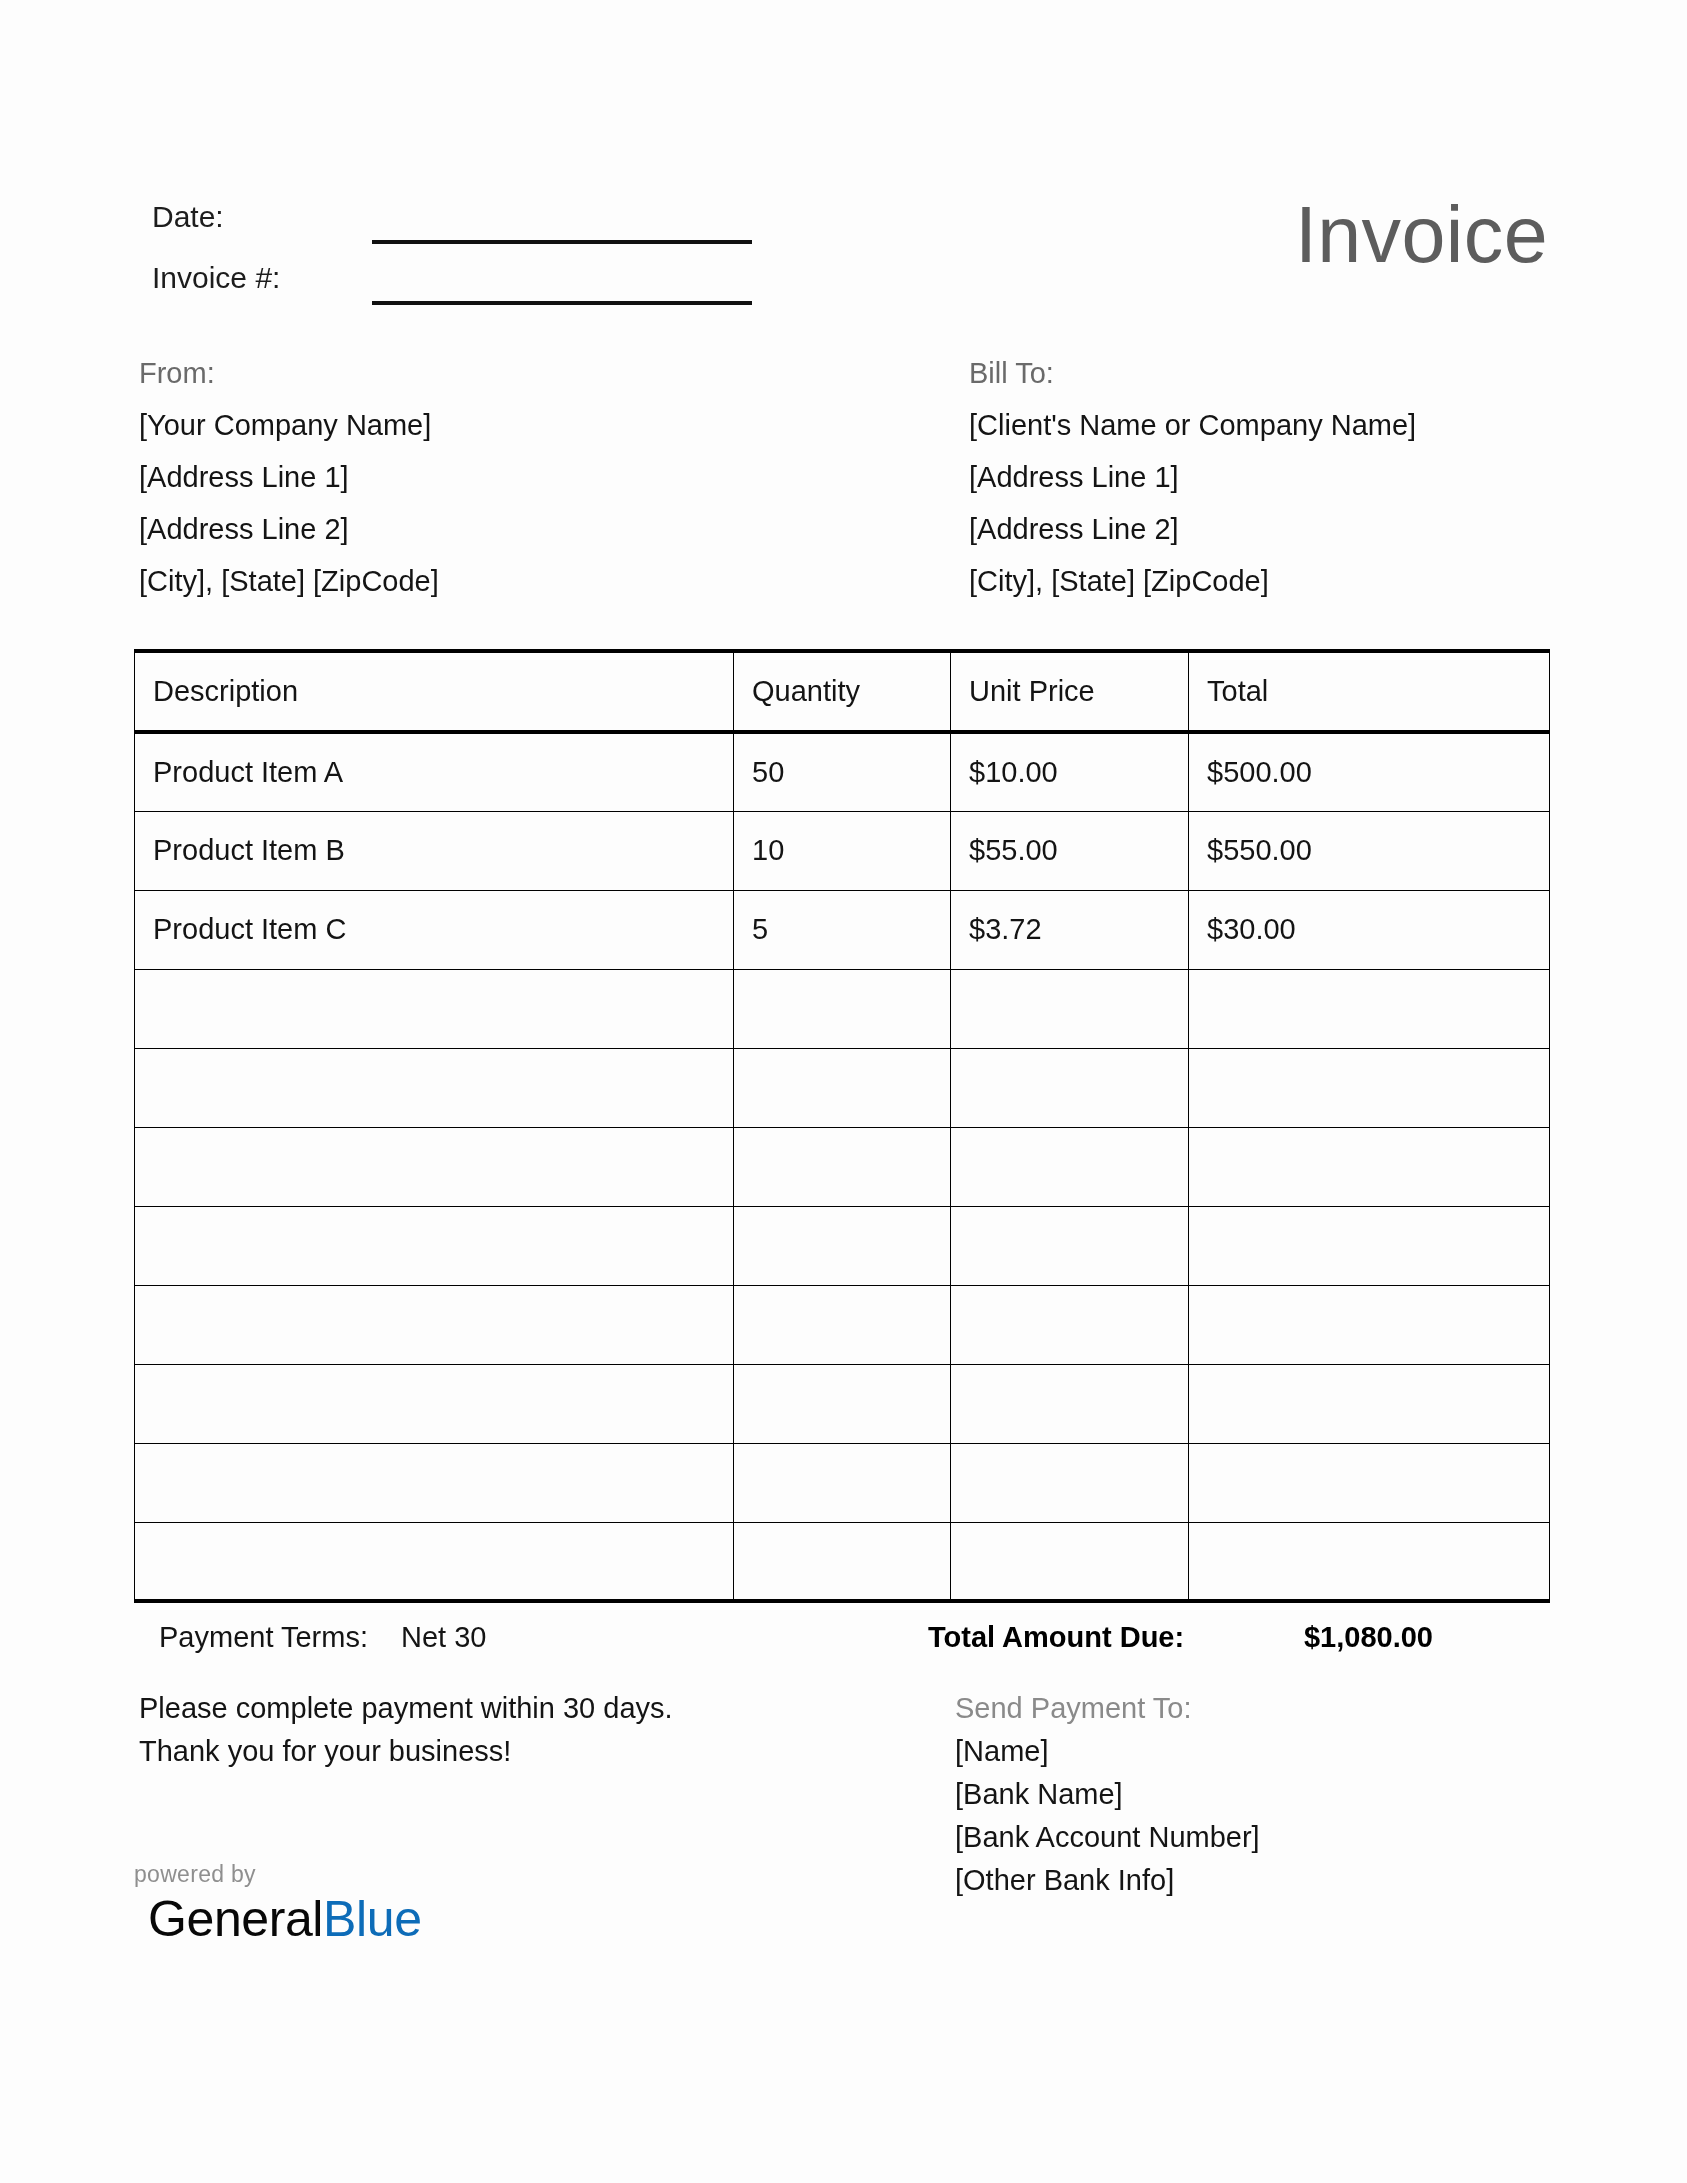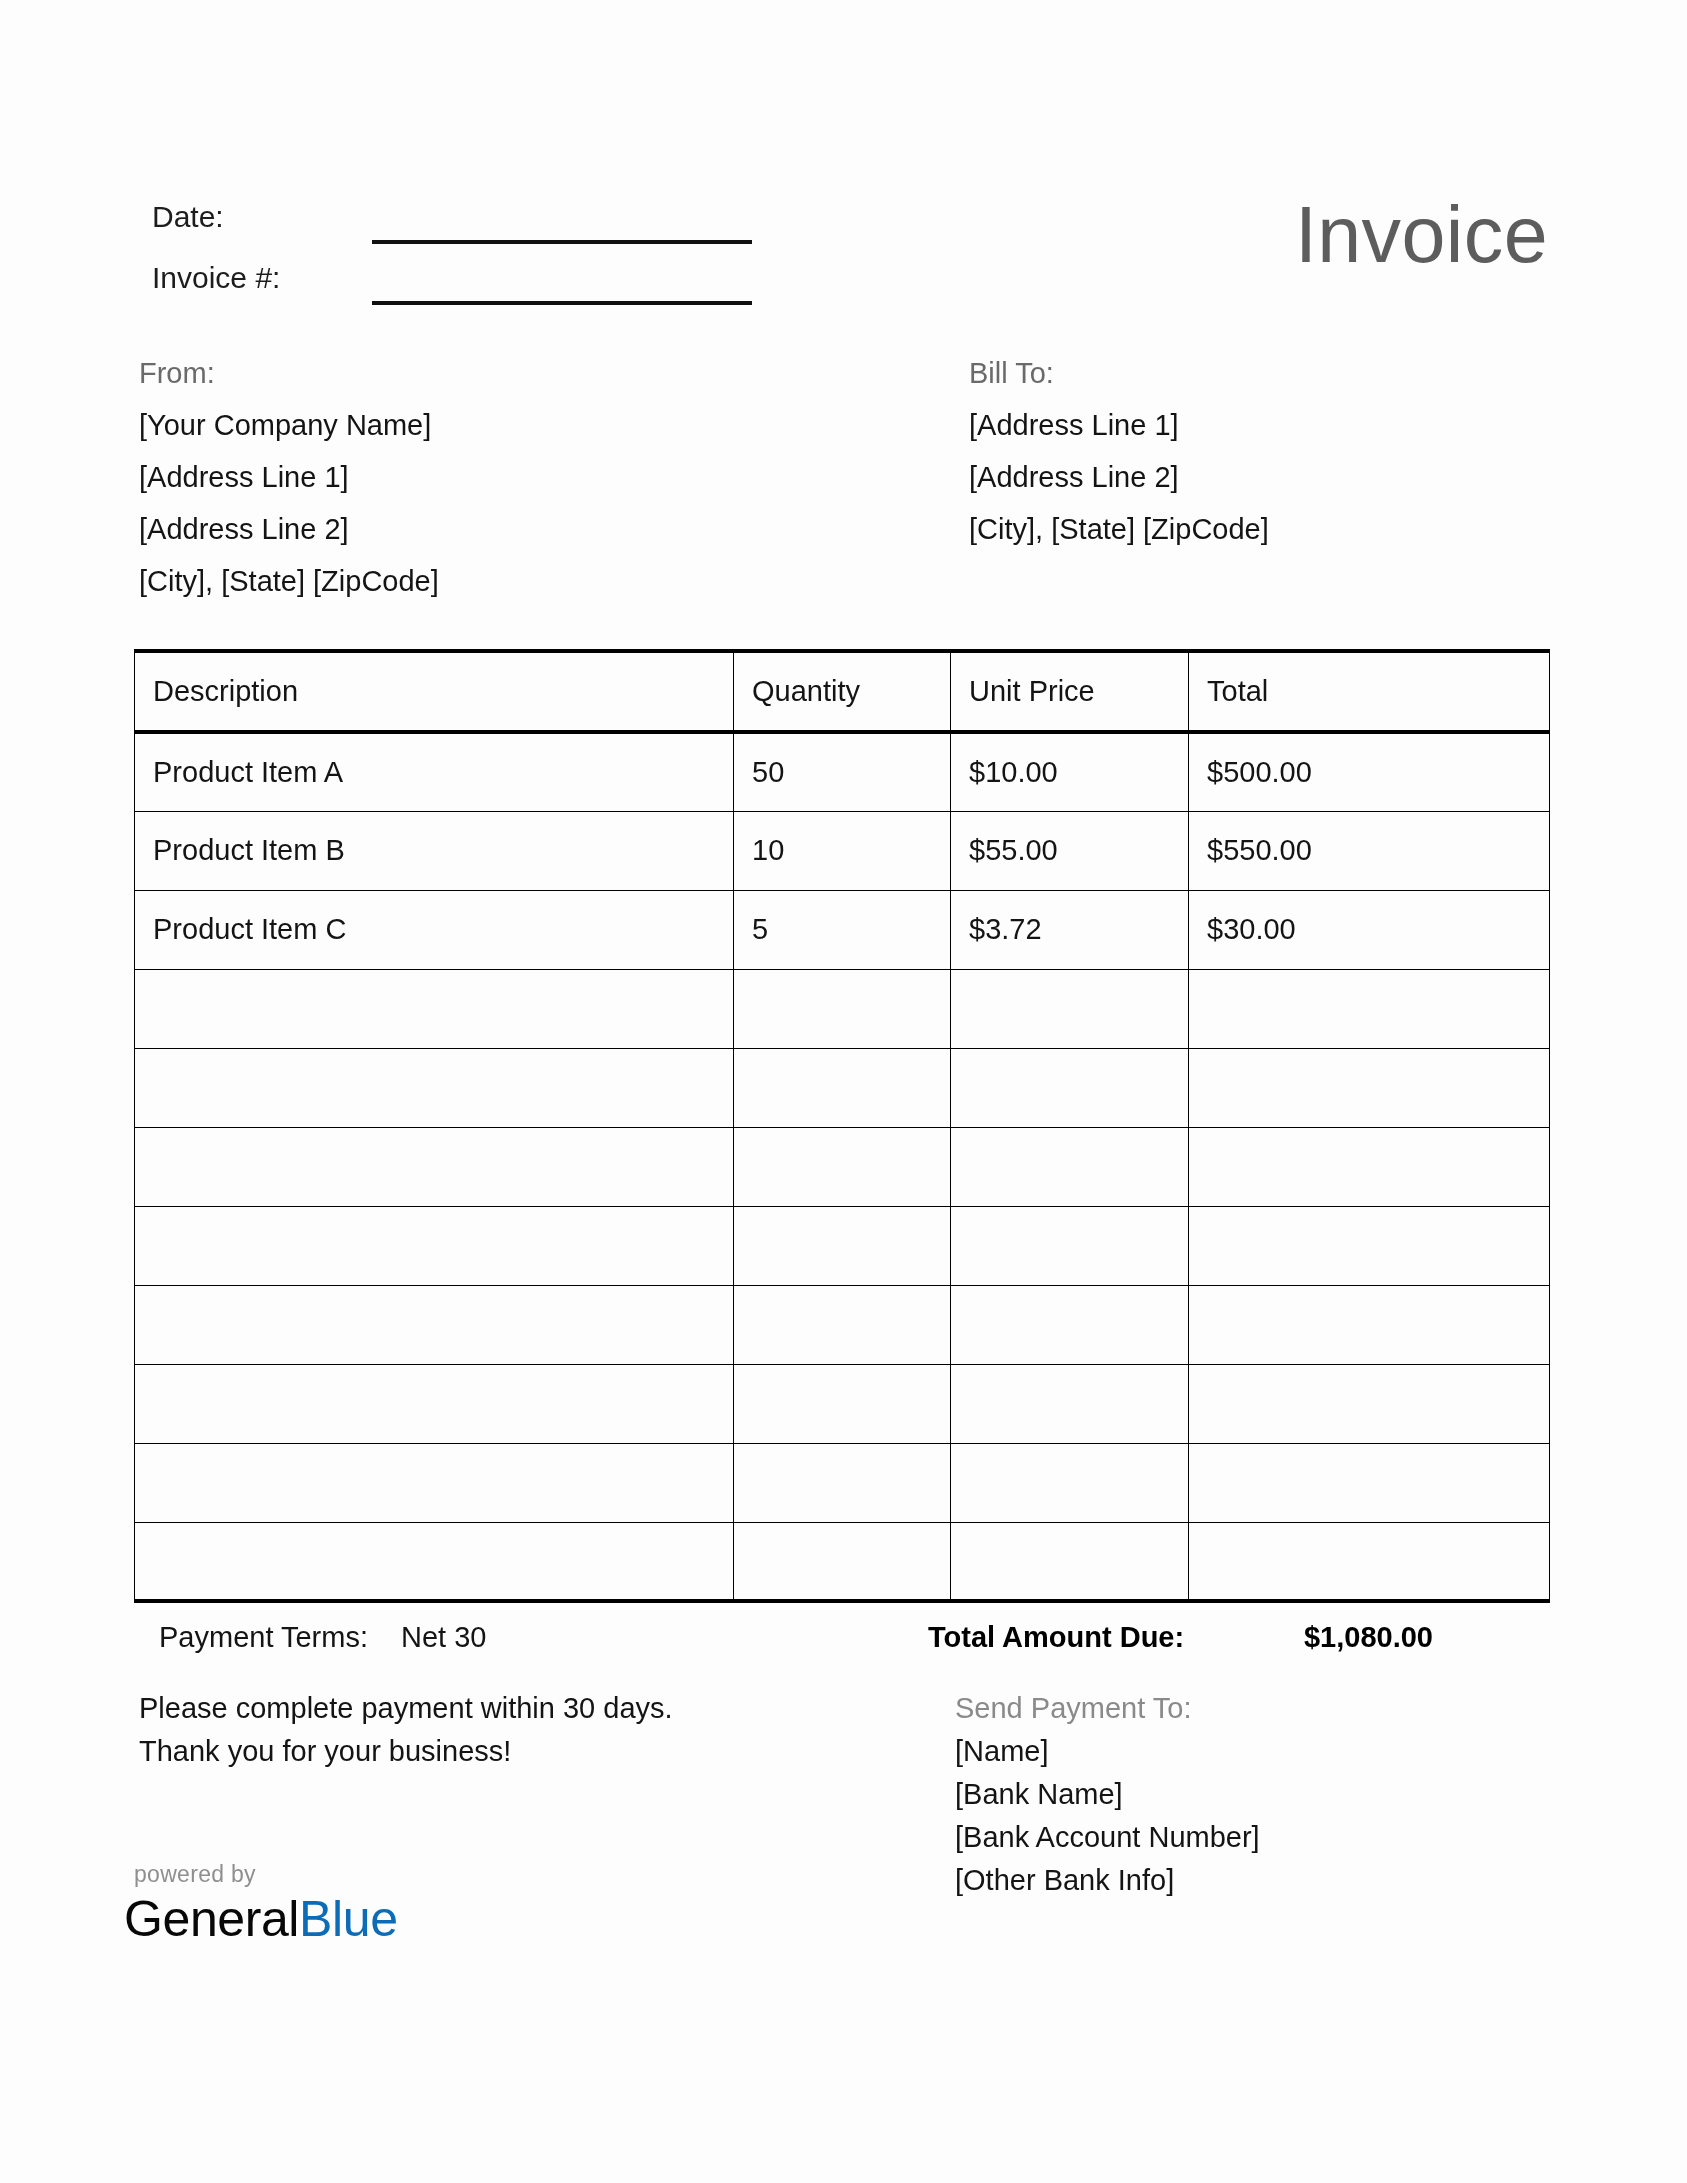--- a/index.html
+++ b/index.html
@@ -225,21 +225,21 @@
     line-height: 31px;
     padding-left: 10px;
     letter-spacing: 0.3px;
   }
 
   .brand-name {
     font-size: 50px;
     line-height: 58px;
     letter-spacing: -0.4px;
   }
-  .brand-general { color: #080808; }
+  .brand-general { color: #080808; margin-left: 24px; }
   .brand-blue { color: #0d6cb8; }
 </style>
 </head>
 <body>
 
 <div class="page">
 
   <div class="header">
 
     <div class="meta-block">
@@ -261,20 +261,21 @@
     <div class="party from">
       <div class="party-heading">From:</div>
       <div class="party-line">[Your Company Name]</div>
       <div class="party-line">[Address Line 1]</div>
       <div class="party-line">[Address Line 2]</div>
       <div class="party-line">[City], [State] [ZipCode]</div>
     </div>
 
     <div class="party billto">
       <div class="party-heading">Bill To:</div>
+      <div class="party-line">[Client's Name or Company Name]</div>
       <div class="party-line">[Address Line 1]</div>
       <div class="party-line">[Address Line 2]</div>
       <div class="party-line">[City], [State] [ZipCode]</div>
     </div>
   </div>
 
   <table class="items">
     <colgroup>
       <col class="col-desc">
         <col class="col-qty">

